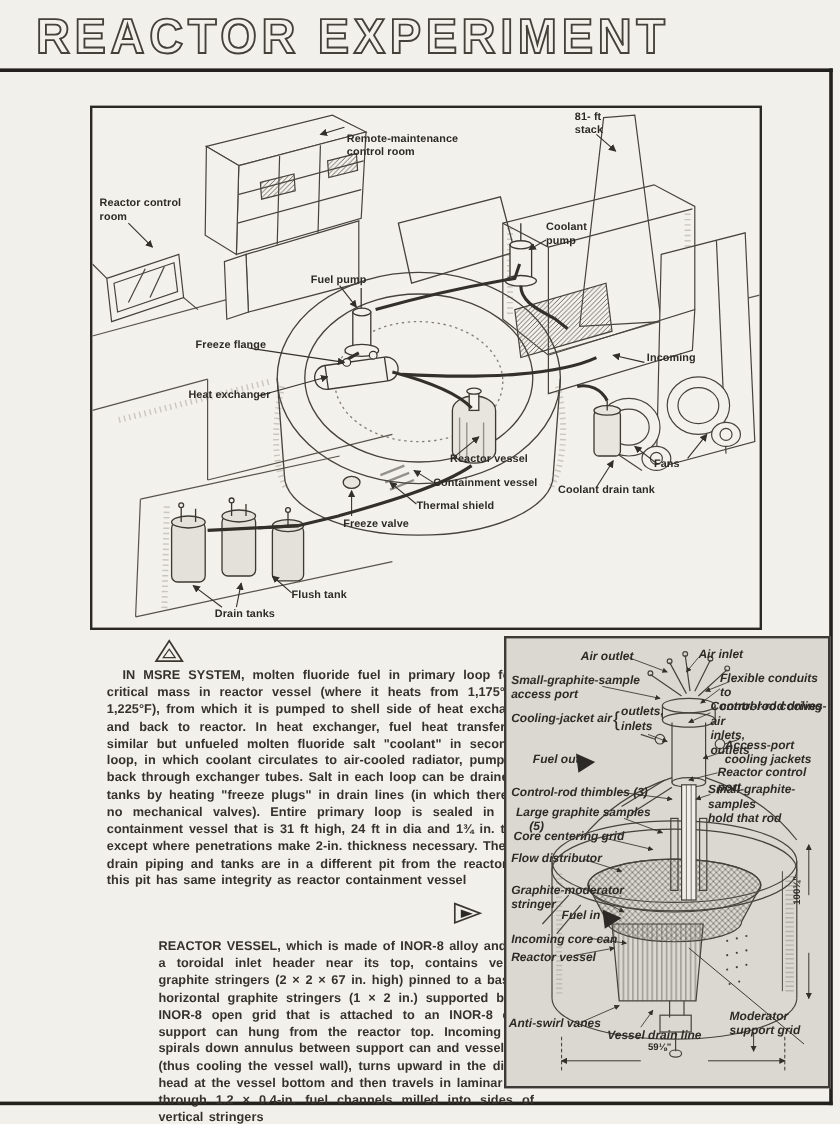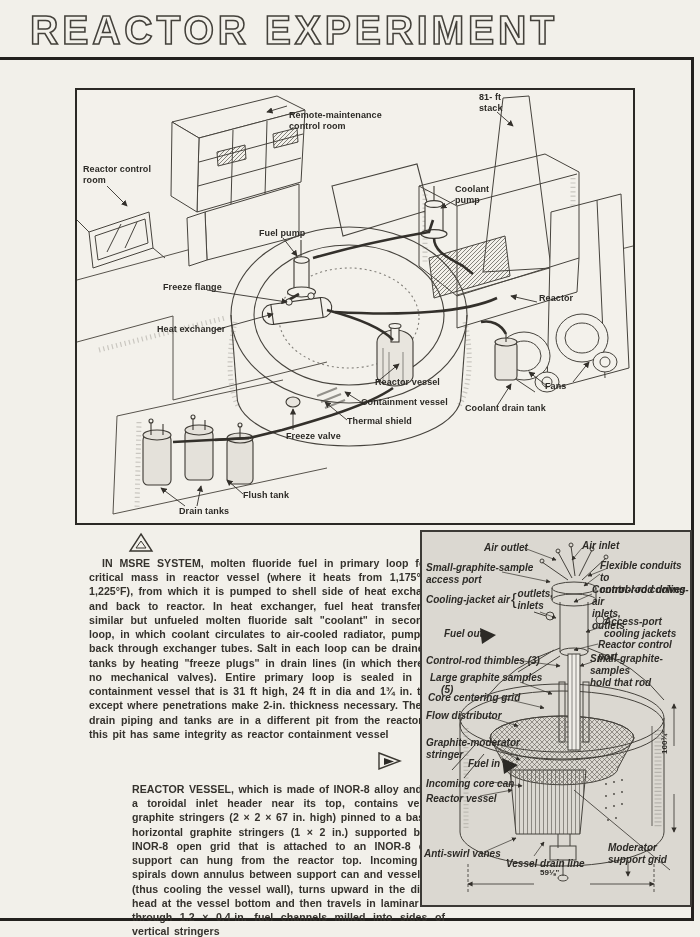--- a/index.html
+++ b/index.html
@@ -225,21 +225,21 @@
 control room</div>
   <div class="lbl" style="left:6px;top:74px">Reactor control
 room</div>
   <div class="lbl" style="left:402px;top:2px">81- ft
 stack</div>
   <div class="lbl" style="left:182px;top:138px">Fuel pump</div>
   <div class="lbl" style="left:378px;top:94px">Coolant
 pump</div>
   <div class="lbl" style="left:86px;top:192px">Freeze flange</div>
   <div class="lbl" style="left:80px;top:234px">Heat exchanger</div>
-  <div class="lbl" style="left:462px;top:203px">Reactor</div>
+  <div class="lbl" style="left:462px;top:203px">Incoming</div>
   <div class="lbl" style="left:298px;top:287px">Reactor vessel</div>
   <div class="lbl" style="left:284px;top:307px">Containment vessel</div>
   <div class="lbl" style="left:270px;top:326px">Thermal shield</div>
   <div class="lbl" style="left:209px;top:341px">Freeze valve</div>
   <div class="lbl" style="left:388px;top:313px">Coolant drain tank</div>
   <div class="lbl" style="left:468px;top:291px">Fans</div>
   <div class="lbl" style="left:166px;top:400px">Flush tank</div>
   <div class="lbl" style="left:102px;top:416px">Drain tanks</div>
 </div>
 

